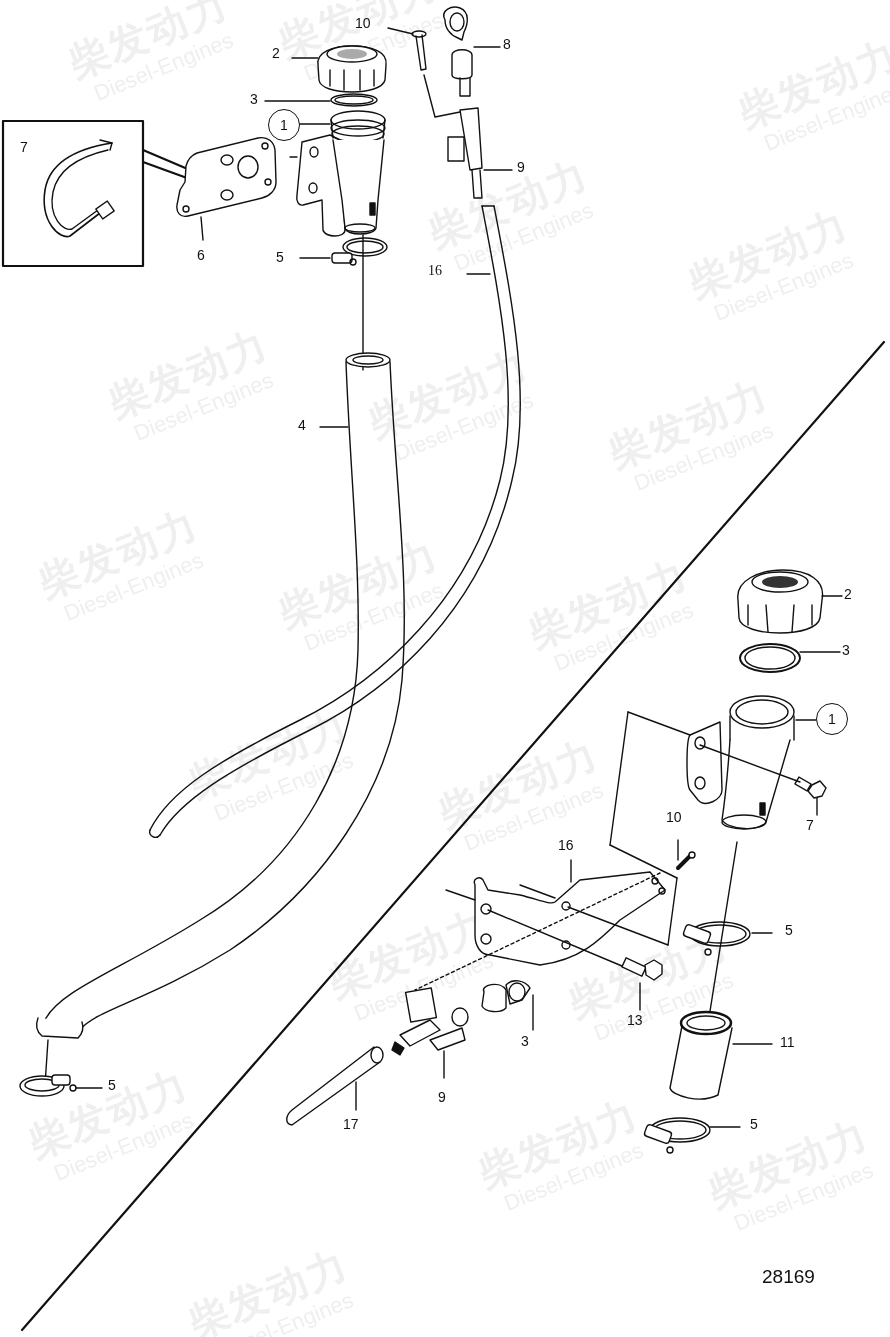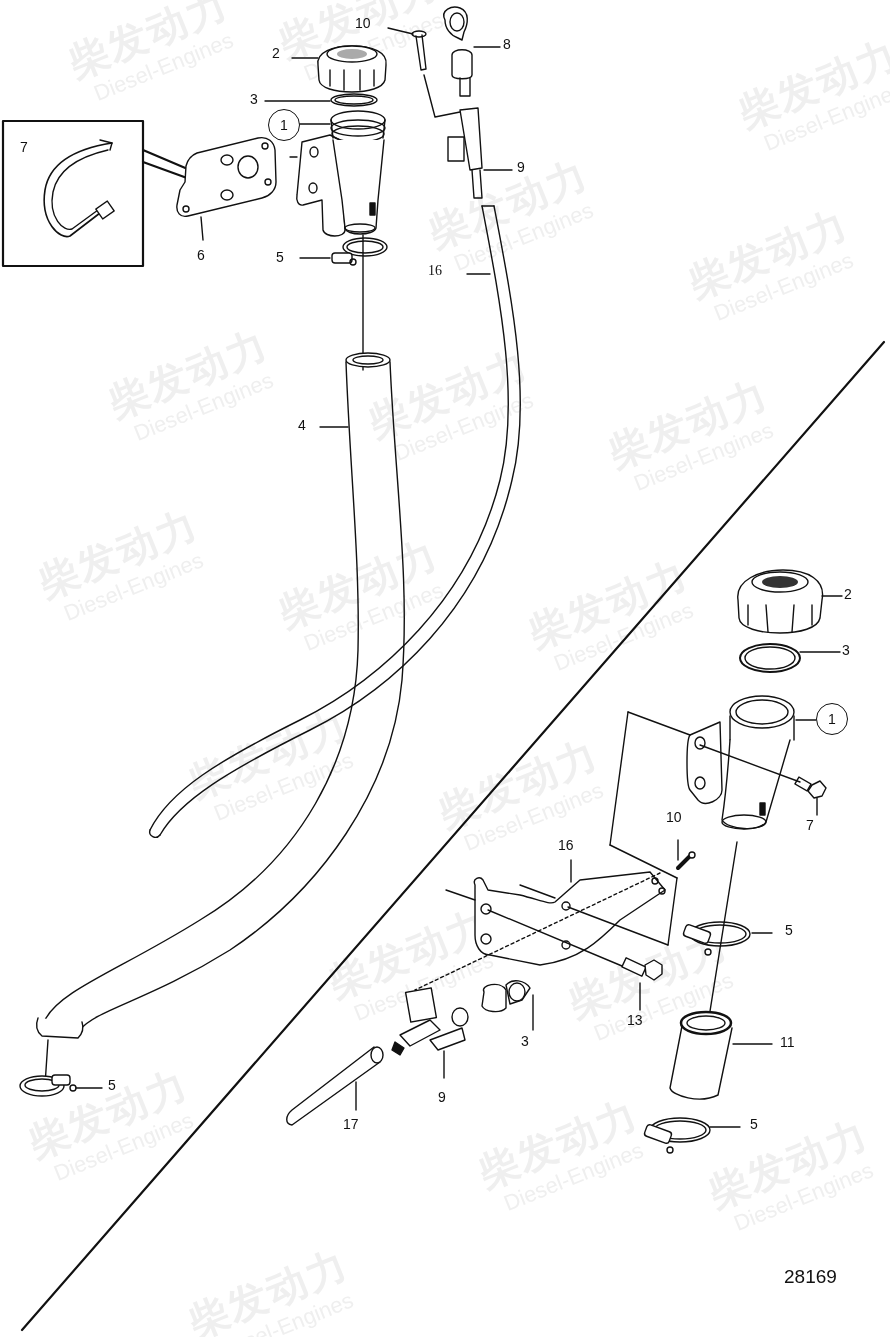--- a/index.html
+++ b/index.html
@@ -3,21 +3,21 @@
 <meta charset="utf-8">
 <style>
   html, body { margin: 0; padding: 0; background: #ffffff; }
   body { width: 890px; height: 1337px; position: relative; overflow: hidden; font-family: "Liberation Sans", sans-serif; }
   #canvas { position: absolute; left: 0; top: 0; width: 890px; height: 1337px; }
   .wm { position: absolute; color: #efefef; font-family: "Liberation Sans", sans-serif; transform: rotate(-22deg); transform-origin: left top; white-space: nowrap; pointer-events: none; }
   .wm .cn { font-size: 40px; font-weight: bold; letter-spacing: 2px; display: block; }
   .wm .en { font-size: 22px; display: block; margin-left: 12px; margin-top: -4px; }
   .lbl { position: absolute; font-size: 14px; color: #111; line-height: 1; }
   .lbl.circ { width: 32px; height: 32px; border: 1.6px solid #111; border-radius: 50%; display: flex; align-items: center; justify-content: center; box-sizing: border-box; background: #fff; }
-  .drawno { position: absolute; font-size: 19px; color: #111; margin-left: 22px; }
+  .drawno { position: absolute; font-size: 19px; color: #111; }
   svg { position: absolute; left: 0; top: 0; }
 </style>
 </head>
 <body>
 
 <div id="canvas">
 
   <div class="wm" style="left:60px;top:40px;">
       <span class="cn">柴发动力</span>
       <span class="en">Diesel-Engines</span>

